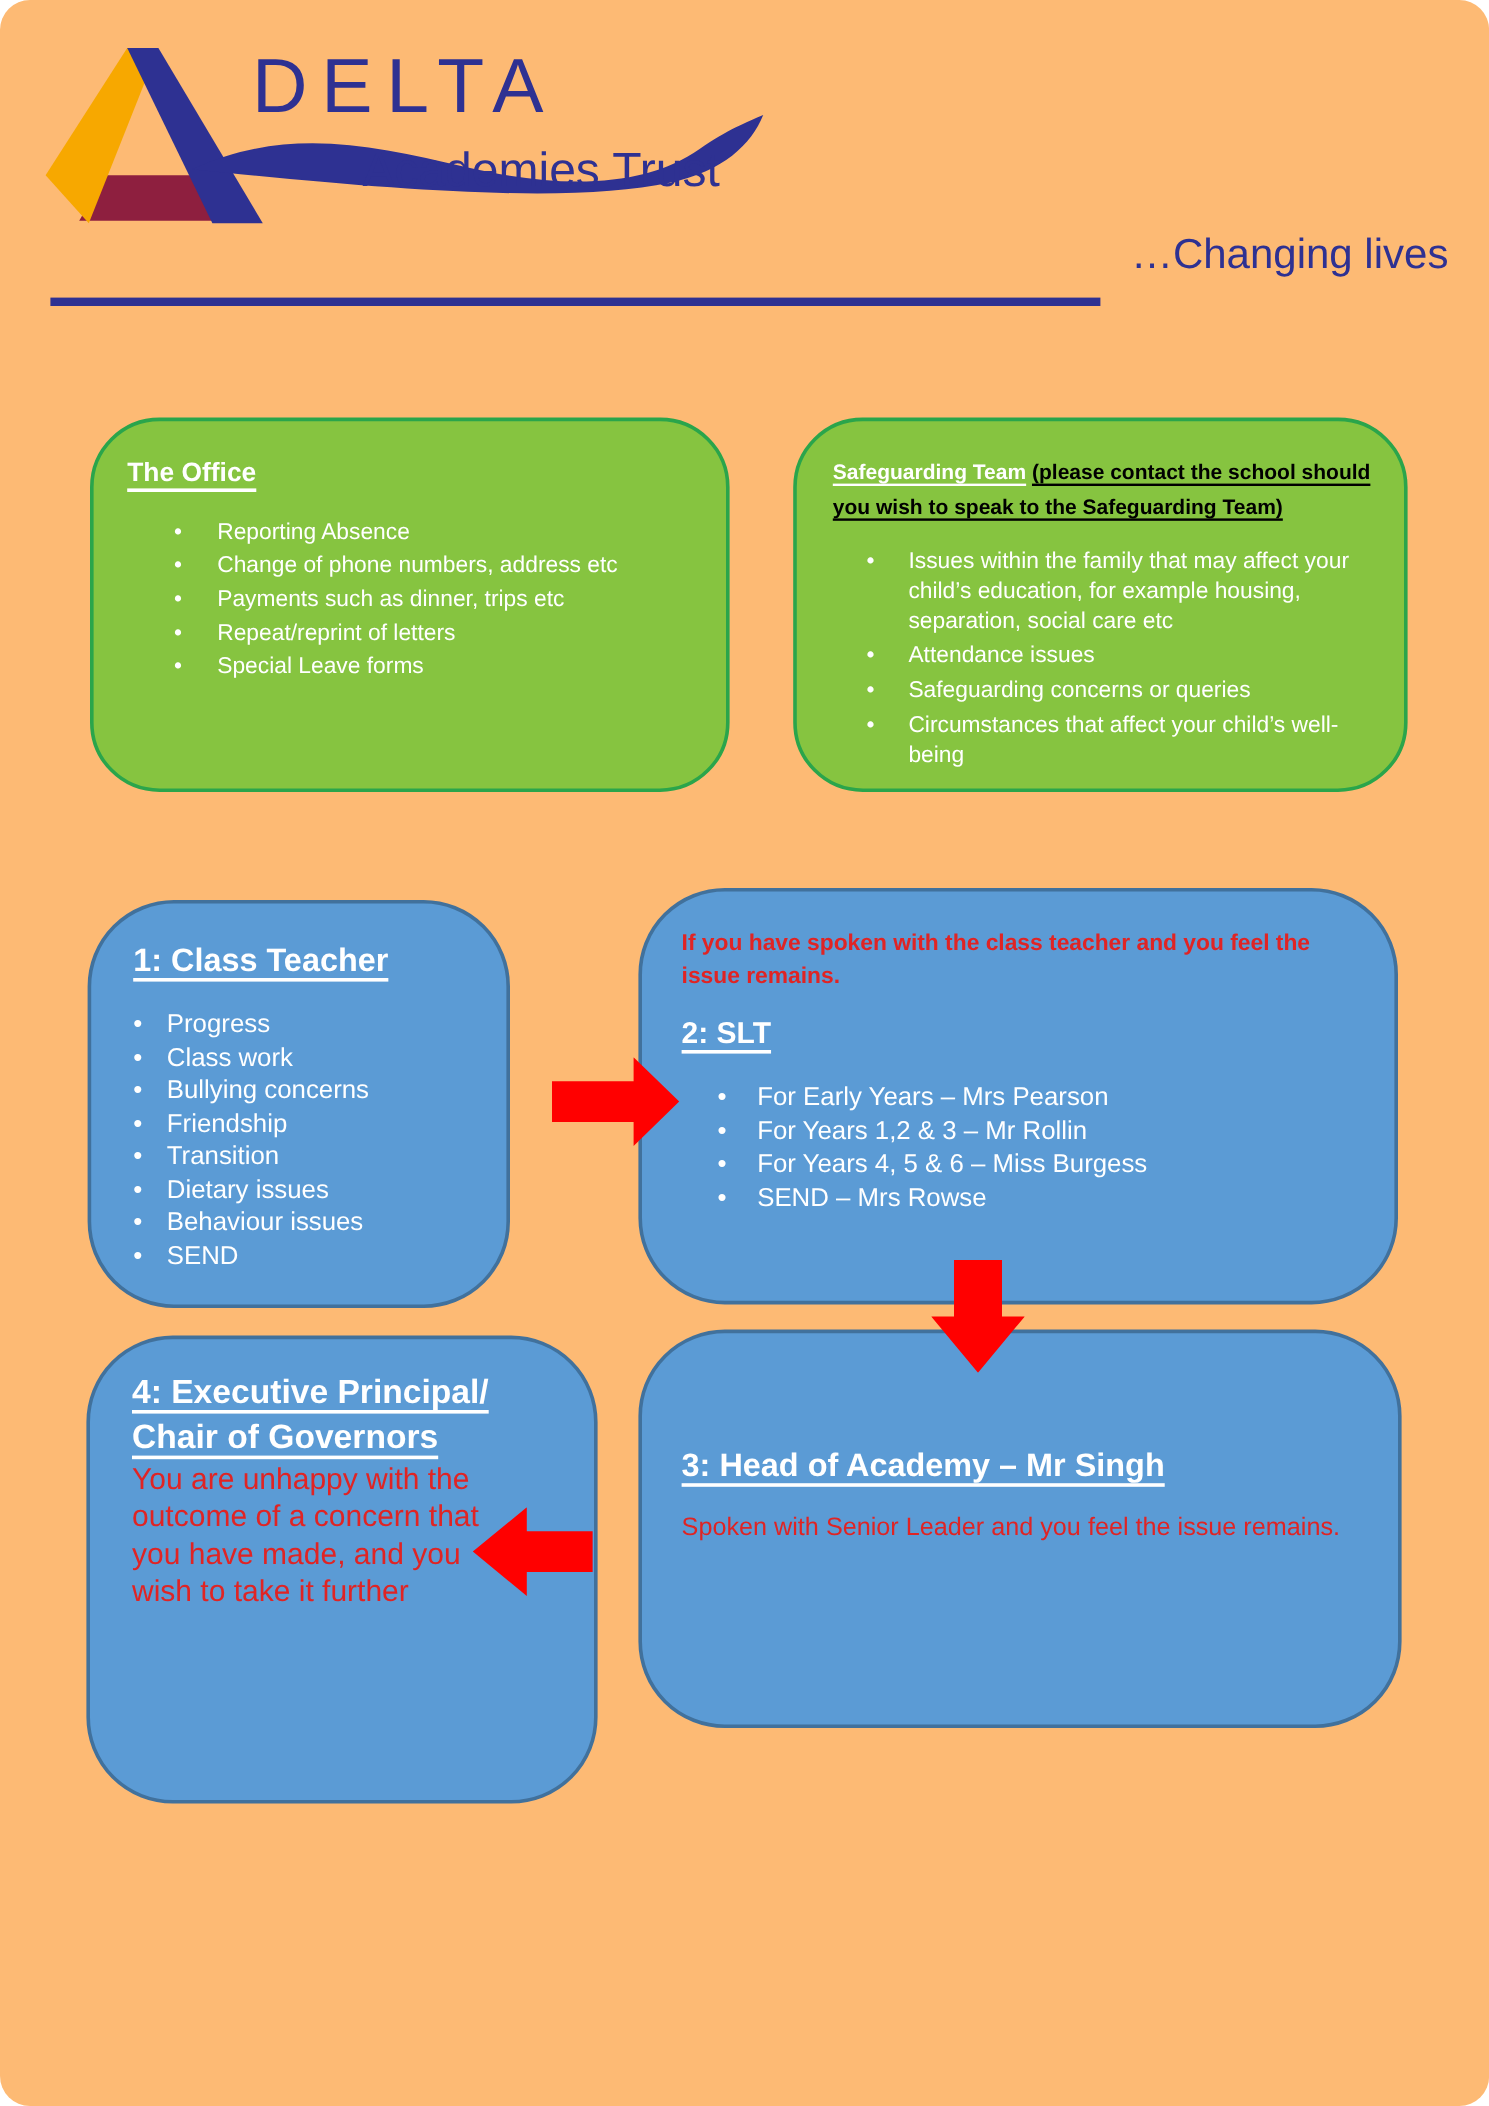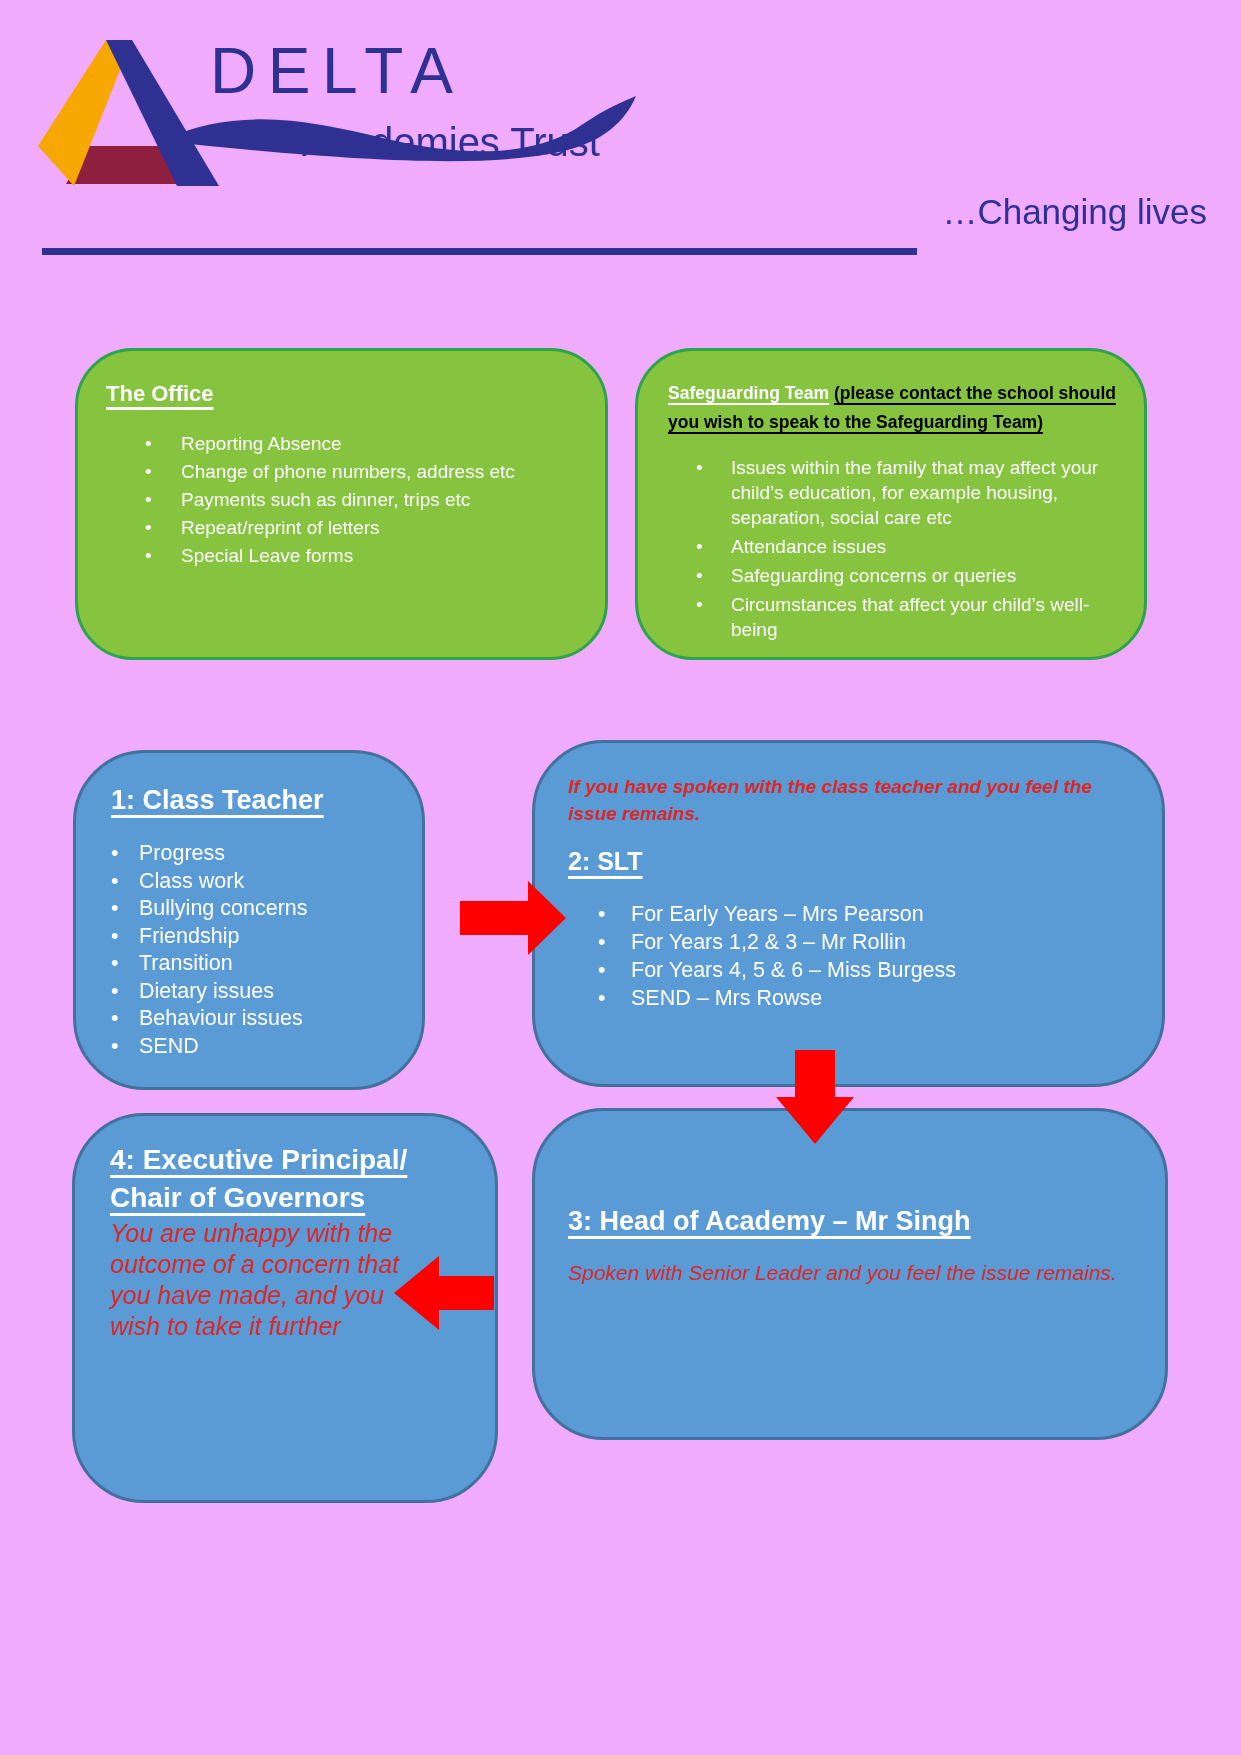--- a/index.html
+++ b/index.html
@@ -13,23 +13,24 @@
     --logo-yellow:#F7A800;
     --logo-maroon:#8E1F3F;
     --title-white:#FFFFFF;
     --sg-black:#000000;
   }
   *{margin:0;padding:0;box-sizing:border-box;}
   html,body{background:#fff;}
   .page{
     position:relative;
     width:1241px;height:1755px;
-    background:#f0abfc;
+    background:#fdba74;
     font-family:"Liberation Sans", sans-serif;
     overflow:hidden;
+    border-radius:25px;
   }
   
   .logo-triangle{position:absolute;left:36px;top:38px;width:185px;height:150px;}
   .brand{
     position:absolute;left:210px;top:34px;
     font-size:64px;letter-spacing:0.18em;font-weight:400;
     color:var(--navy);
   }
   .swoosh{position:absolute;left:158px;top:94px;width:482px;height:80px;}
   .brand-sub{
@@ -71,42 +72,42 @@
     text-underline-offset:6px;
   }
   .box ul{list-style:none;}
   .box li{position:relative;}
   .box li::before{content:"\2022";position:absolute;left:0;top:0;}
   
   #office{left:75px;top:348px;width:533px;height:312px;padding:30px 24px 0 28px;}
   #office h2{font-size:22px;}
   #office ul{margin-top:24px;padding-left:39px;font-size:19px;line-height:25px;}
   #office li{padding-left:36px;margin-bottom:3px;}
-  #safeguard{left:635px;top:348px;width:512px;height:312px;padding:28px 26px 0 30px;}
+  #safeguard{left:661px;top:348px;width:512px;height:312px;padding:28px 26px 0 30px;}
   #safeguard h2{font-size:17.5px;line-height:1.65;}
   .sg-white{color:#fff;text-decoration:underline;text-decoration-thickness:2px;text-underline-offset:4px;}
   .sg-black{color:var(--sg-black);text-decoration:underline;text-decoration-thickness:2px;text-underline-offset:4px;}
   #safeguard ul{margin-top:18px;padding-left:28px;font-size:19px;line-height:25px;}
   #safeguard li{padding-left:35px;margin-bottom:4px;}
   
   #step1{left:73px;top:750px;width:352px;height:340px;padding:32px 18px 0 35px;}
   #step1 h2{font-size:27px;}
   #step1 ul{margin-top:24px;font-size:21.5px;line-height:27.5px;}
   #step1 li{padding-left:28px;}
   #step2{left:532px;top:740px;width:633px;height:347px;padding:30px 28px 0 33px;}
   #step2 h2{font-size:25px;margin-top:20px;}
   #step2 ul{margin-top:24px;padding-left:30px;font-size:21.5px;line-height:28px;}
   #step2 li{padding-left:33px;}
   #step3{left:532px;top:1108px;width:636px;height:332px;padding:95px 30px 1px 33px;}
   #step3 h2{font-size:27px;}
   #step3 .note{margin-top:22px;font-size:21px;line-height:28px;}
   #step4{left:72px;top:1113px;width:426px;height:390px;padding:25px 40px 0 35px;}
   #step4 h2{font-size:28px;line-height:38px;}
   #step4 .note{margin-top:1px;font-size:25px;line-height:31px;max-width:322px;}
-  .note{color:var(--note-red);font-style:italic;}
+  .note{color:var(--note-red);}
   .note-bold{font-weight:bold;font-size:19px;line-height:27px;max-width:575px;}
   
   .arrow{position:absolute;z-index:5;}
   #arrow-right{left:460px;top:881px;width:106px;height:74px;}
   #arrow-down{left:776px;top:1050px;width:78px;height:94px;}
   #arrow-left{left:394px;top:1256px;width:100px;height:74px;}
 </style>
 </head>
 <body>
 

